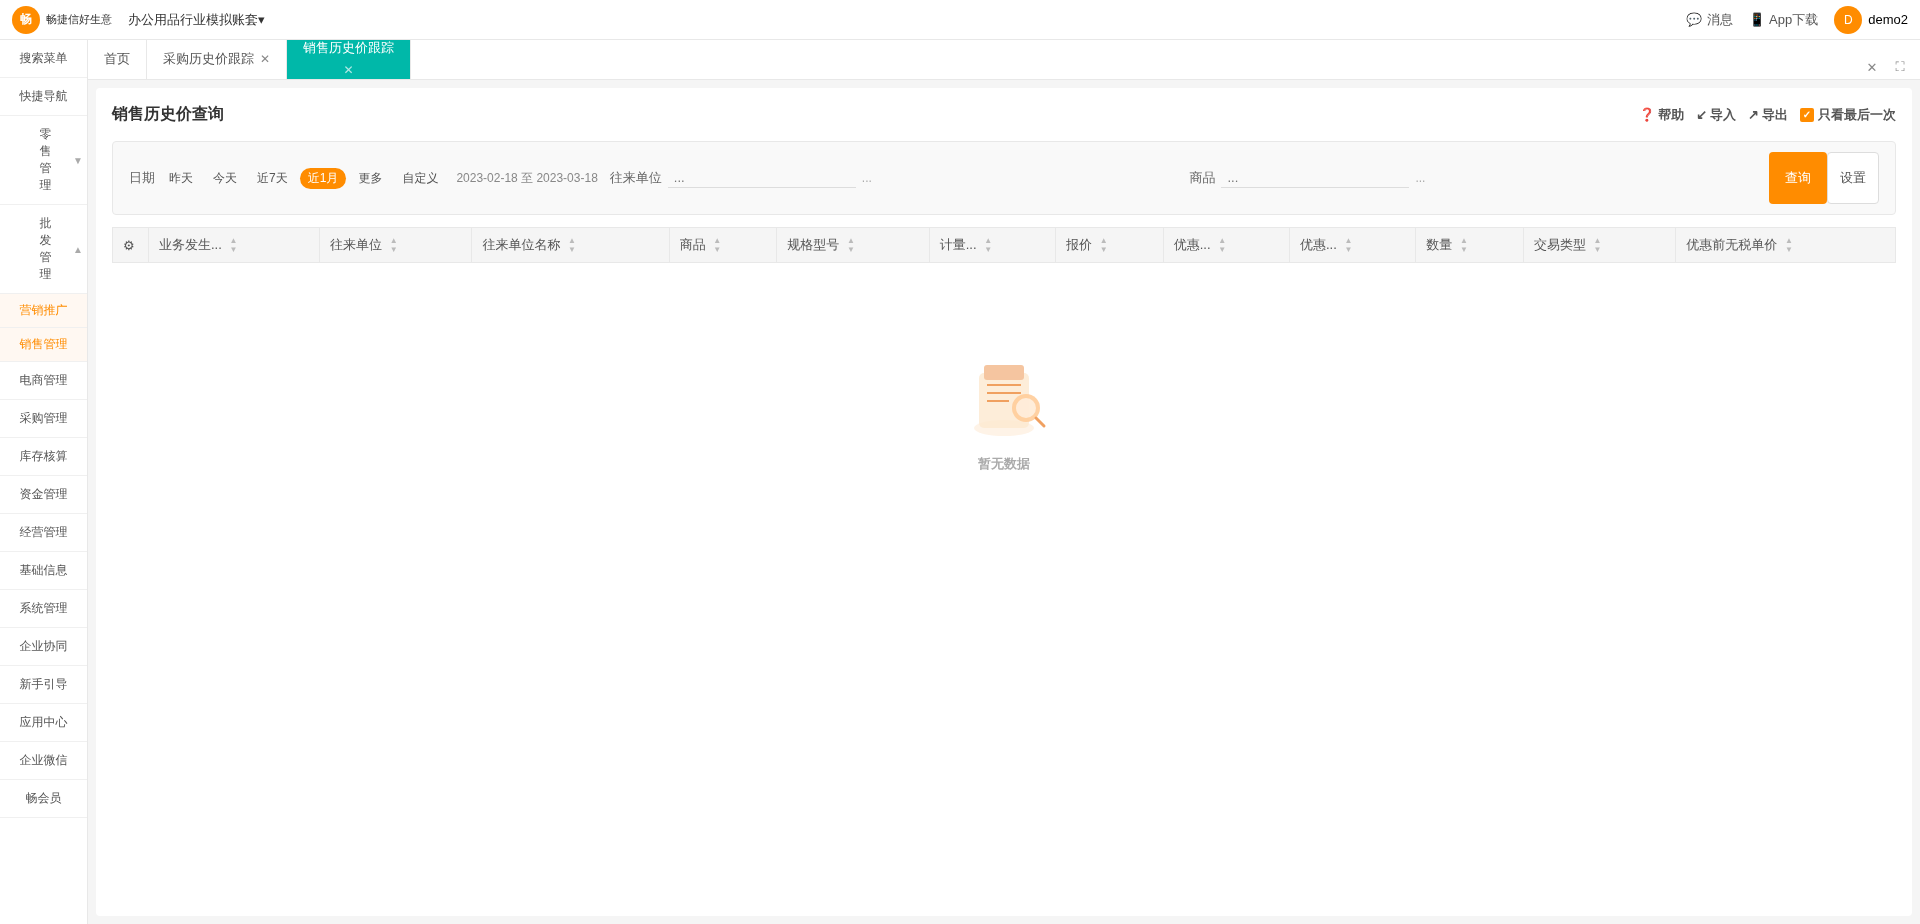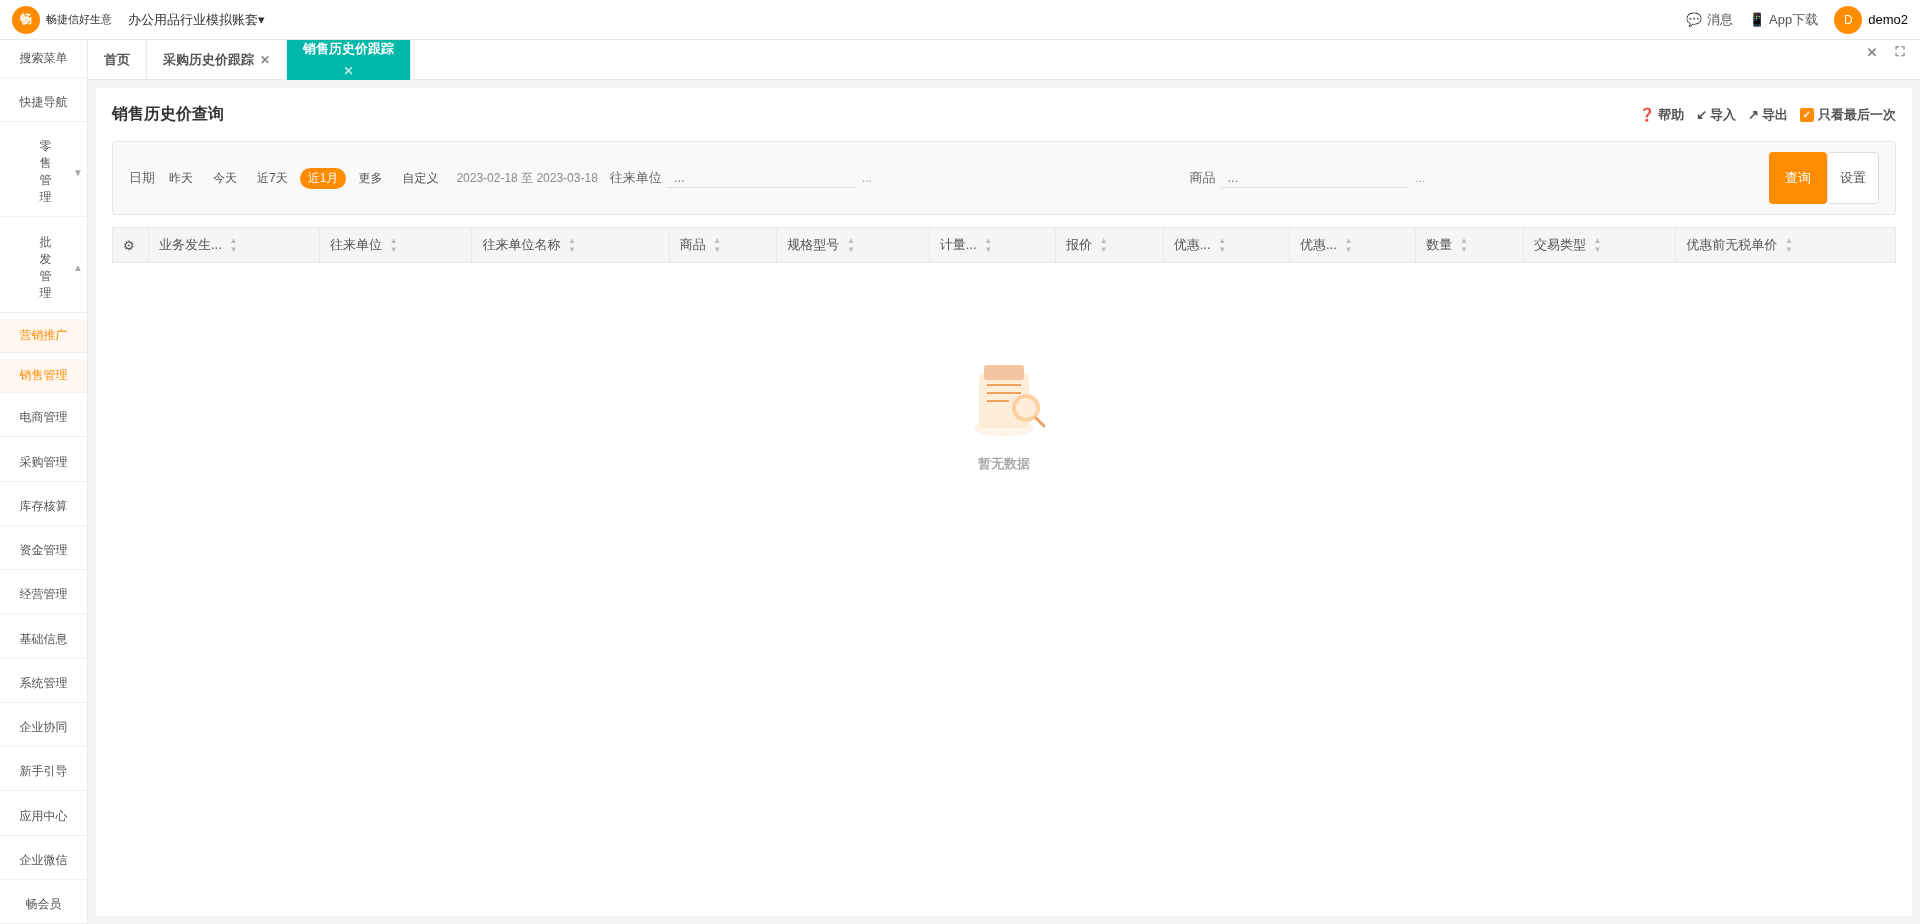--- a/index.html
+++ b/index.html
@@ -93,21 +93,20 @@
 
     
     .sidebar {
       width: 88px;
       background: #fff;
       border-right: 1px solid #e8e8e8;
       display: flex;
       flex-direction: column;
       overflow-y: auto;
       flex-shrink: 0;
-      justify-content: space-between;
     }
     .sidebar-item {
       padding: 10px 4px;
       text-align: center;
       cursor: pointer;
       color: #555;
       font-size: 12px;
       border-bottom: 1px solid #f0f0f0;
       transition: background 0.2s;
     }
@@ -129,25 +128,24 @@
       overflow: hidden;
       background: #f5f5f5;
     }
 
     
     .tab-bar {
       height: 40px;
       background: #fff;
       border-bottom: 1px solid #e8e8e8;
       display: flex;
-      align-items: flex-start;
+      align-items: flex-end;
       padding: 0 0;
       flex-shrink: 0;
       position: relative;
-      font-weight: bold;
     }
     .tab-item {
       height: 40px;
       padding: 0 16px;
       display: flex;
       align-items: center;
       gap: 6px;
       cursor: pointer;
       font-size: 13px;
       color: #555;

